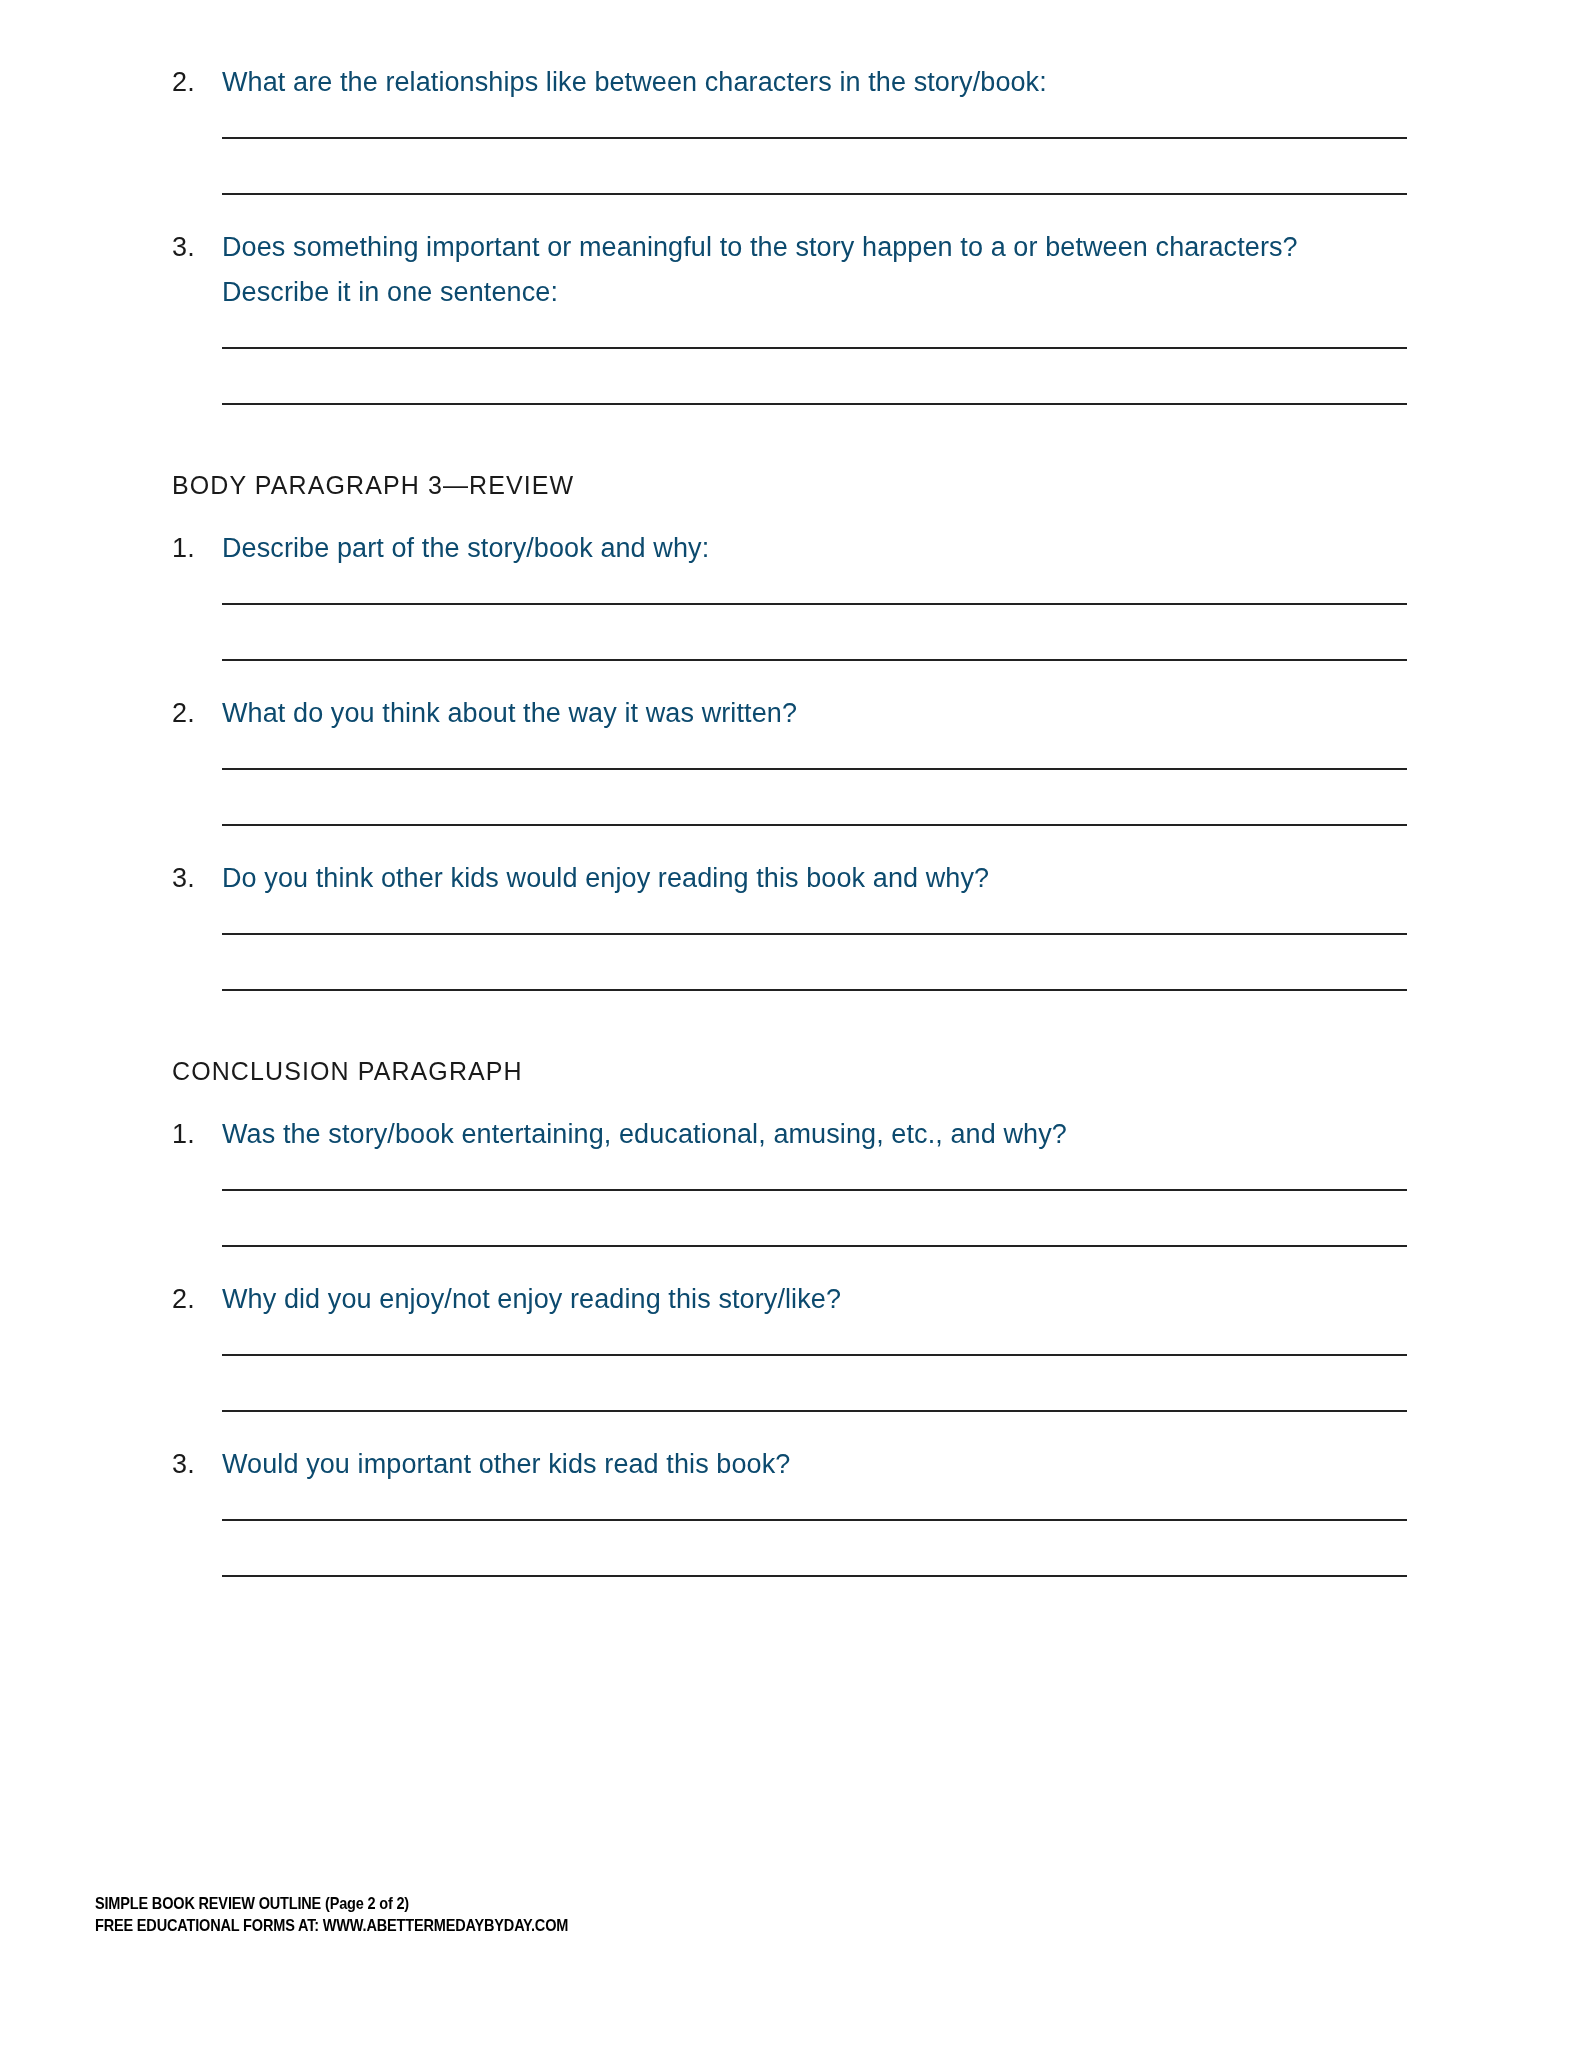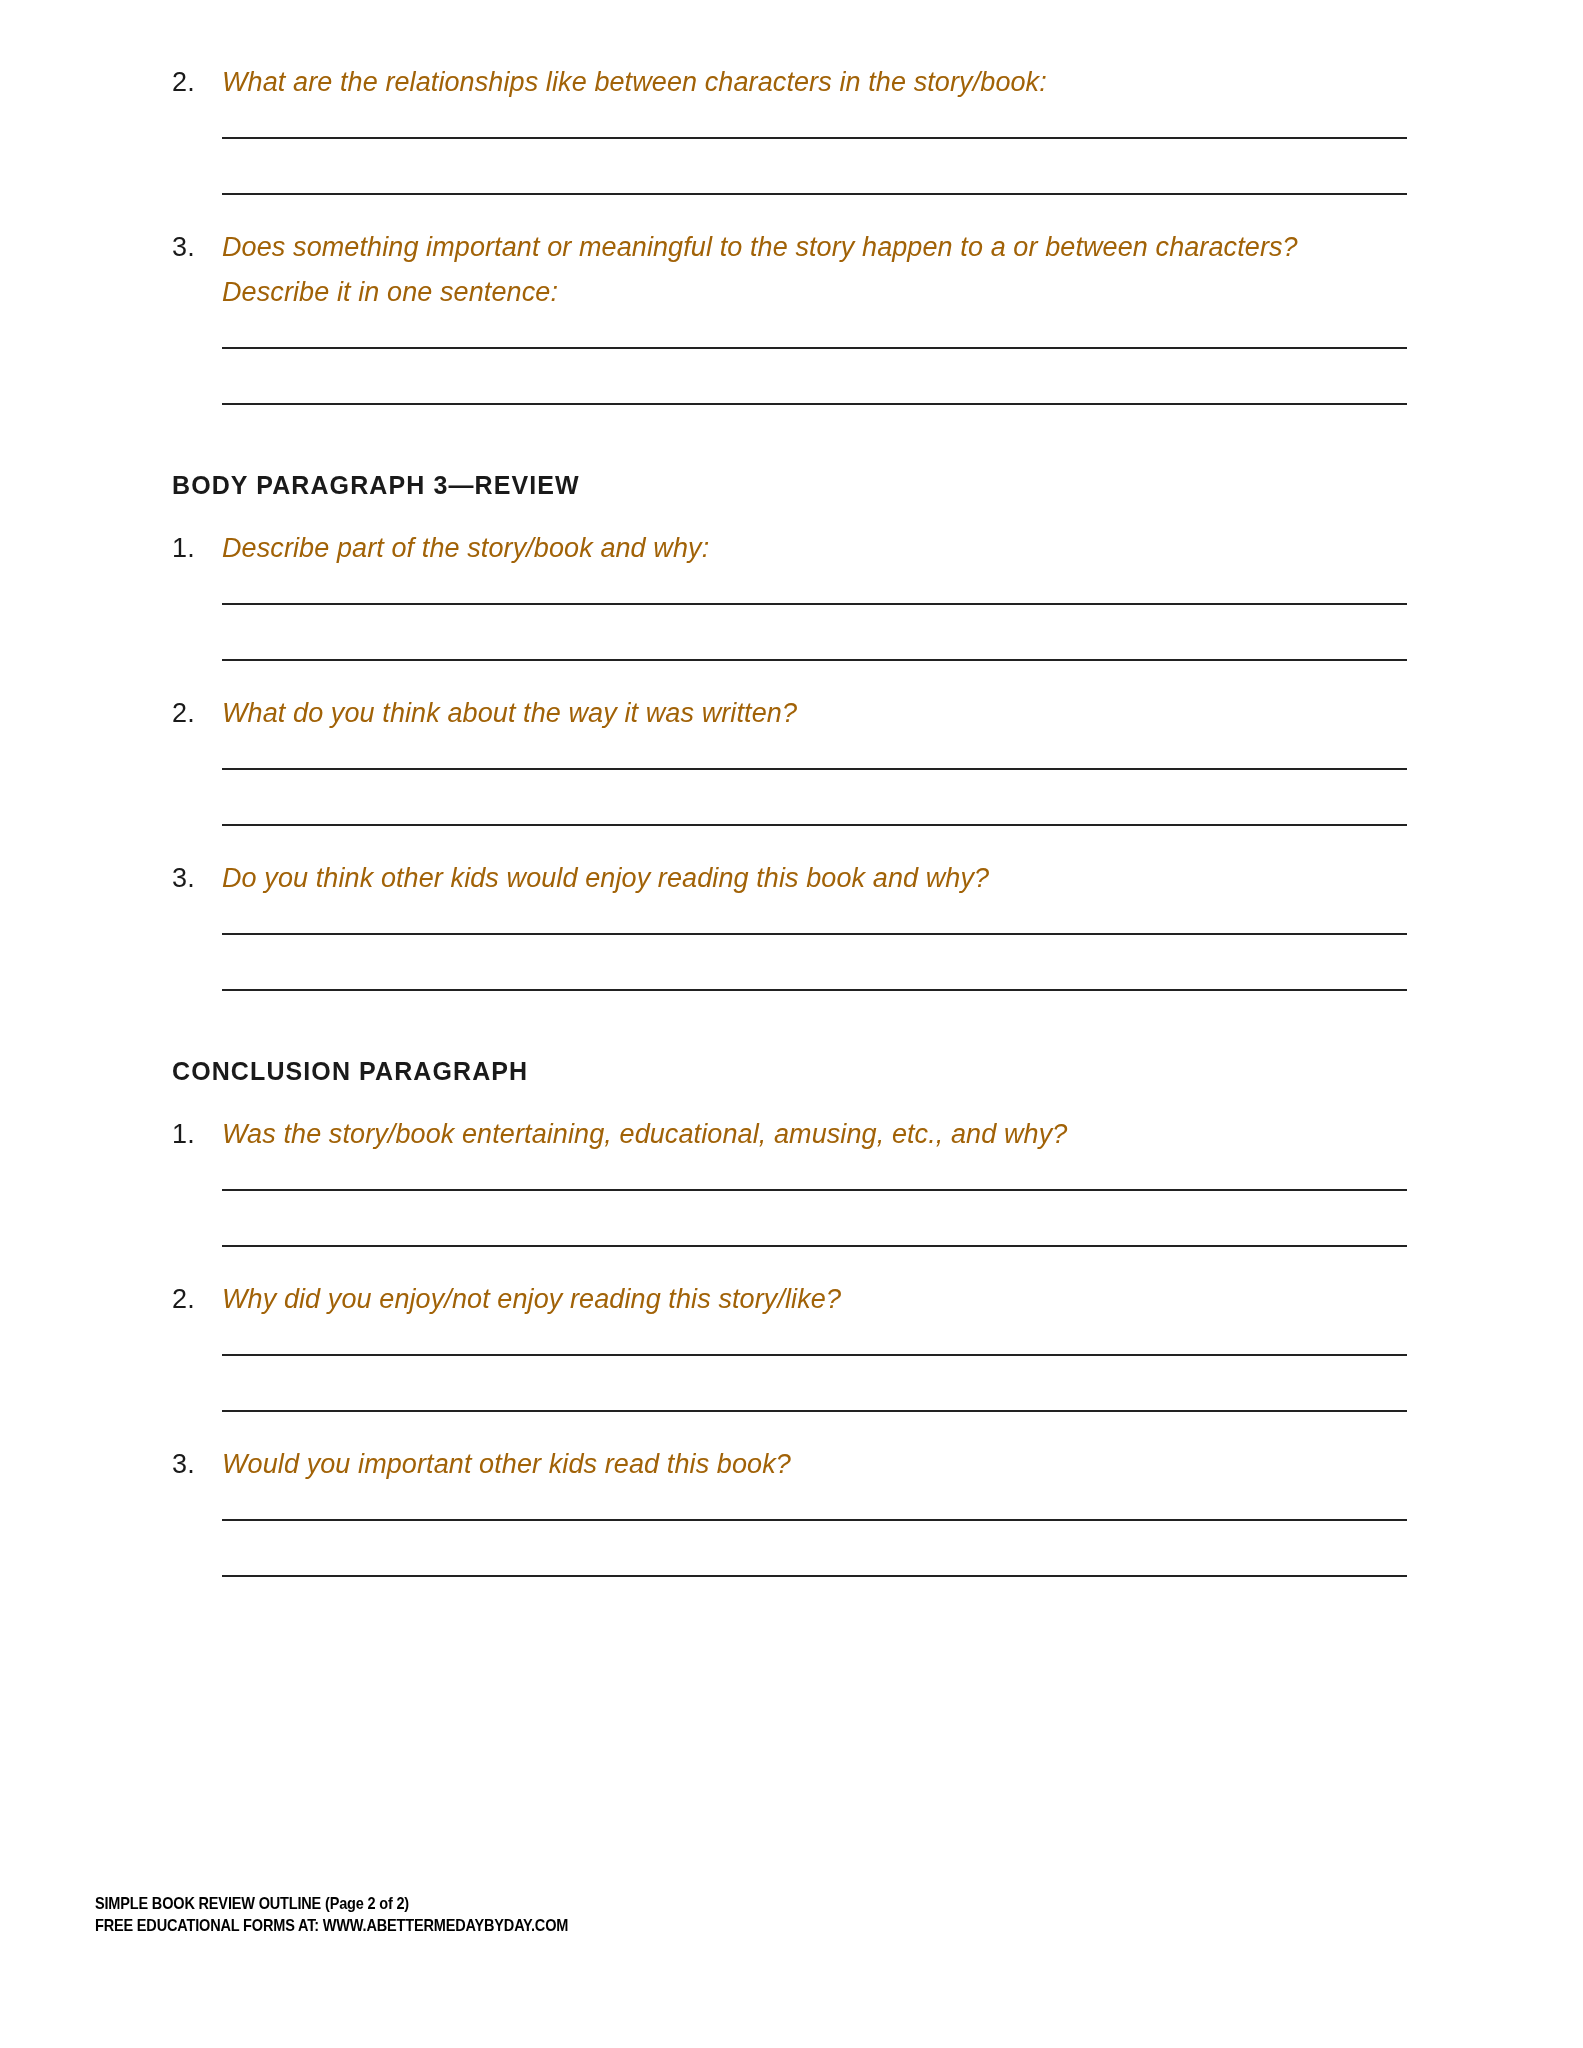--- a/index.html
+++ b/index.html
@@ -42,29 +42,28 @@
     letter-spacing: 0.2px;
     color: #1a1a1a;
     white-space: nowrap;
   }
   .qtext {
     flex: 1 1 auto;
     font-size: 27px;
     line-height: 45px;
     font-weight: 300;
     letter-spacing: 0.1px;
-    color: #a16207;
-    font-style: italic;
+    color: #0c4a6e;
   }
 
   
   .section-heading {
     font-size: 25px;
     line-height: 40px;
-    font-weight: 700;
+    font-weight: 400;
     letter-spacing: 1.1px;
     color: #1a1a1a;
     margin: 0;
     padding-left: 0px;
   }
 
   
   .lines {
     margin-left: 50px;
   }

